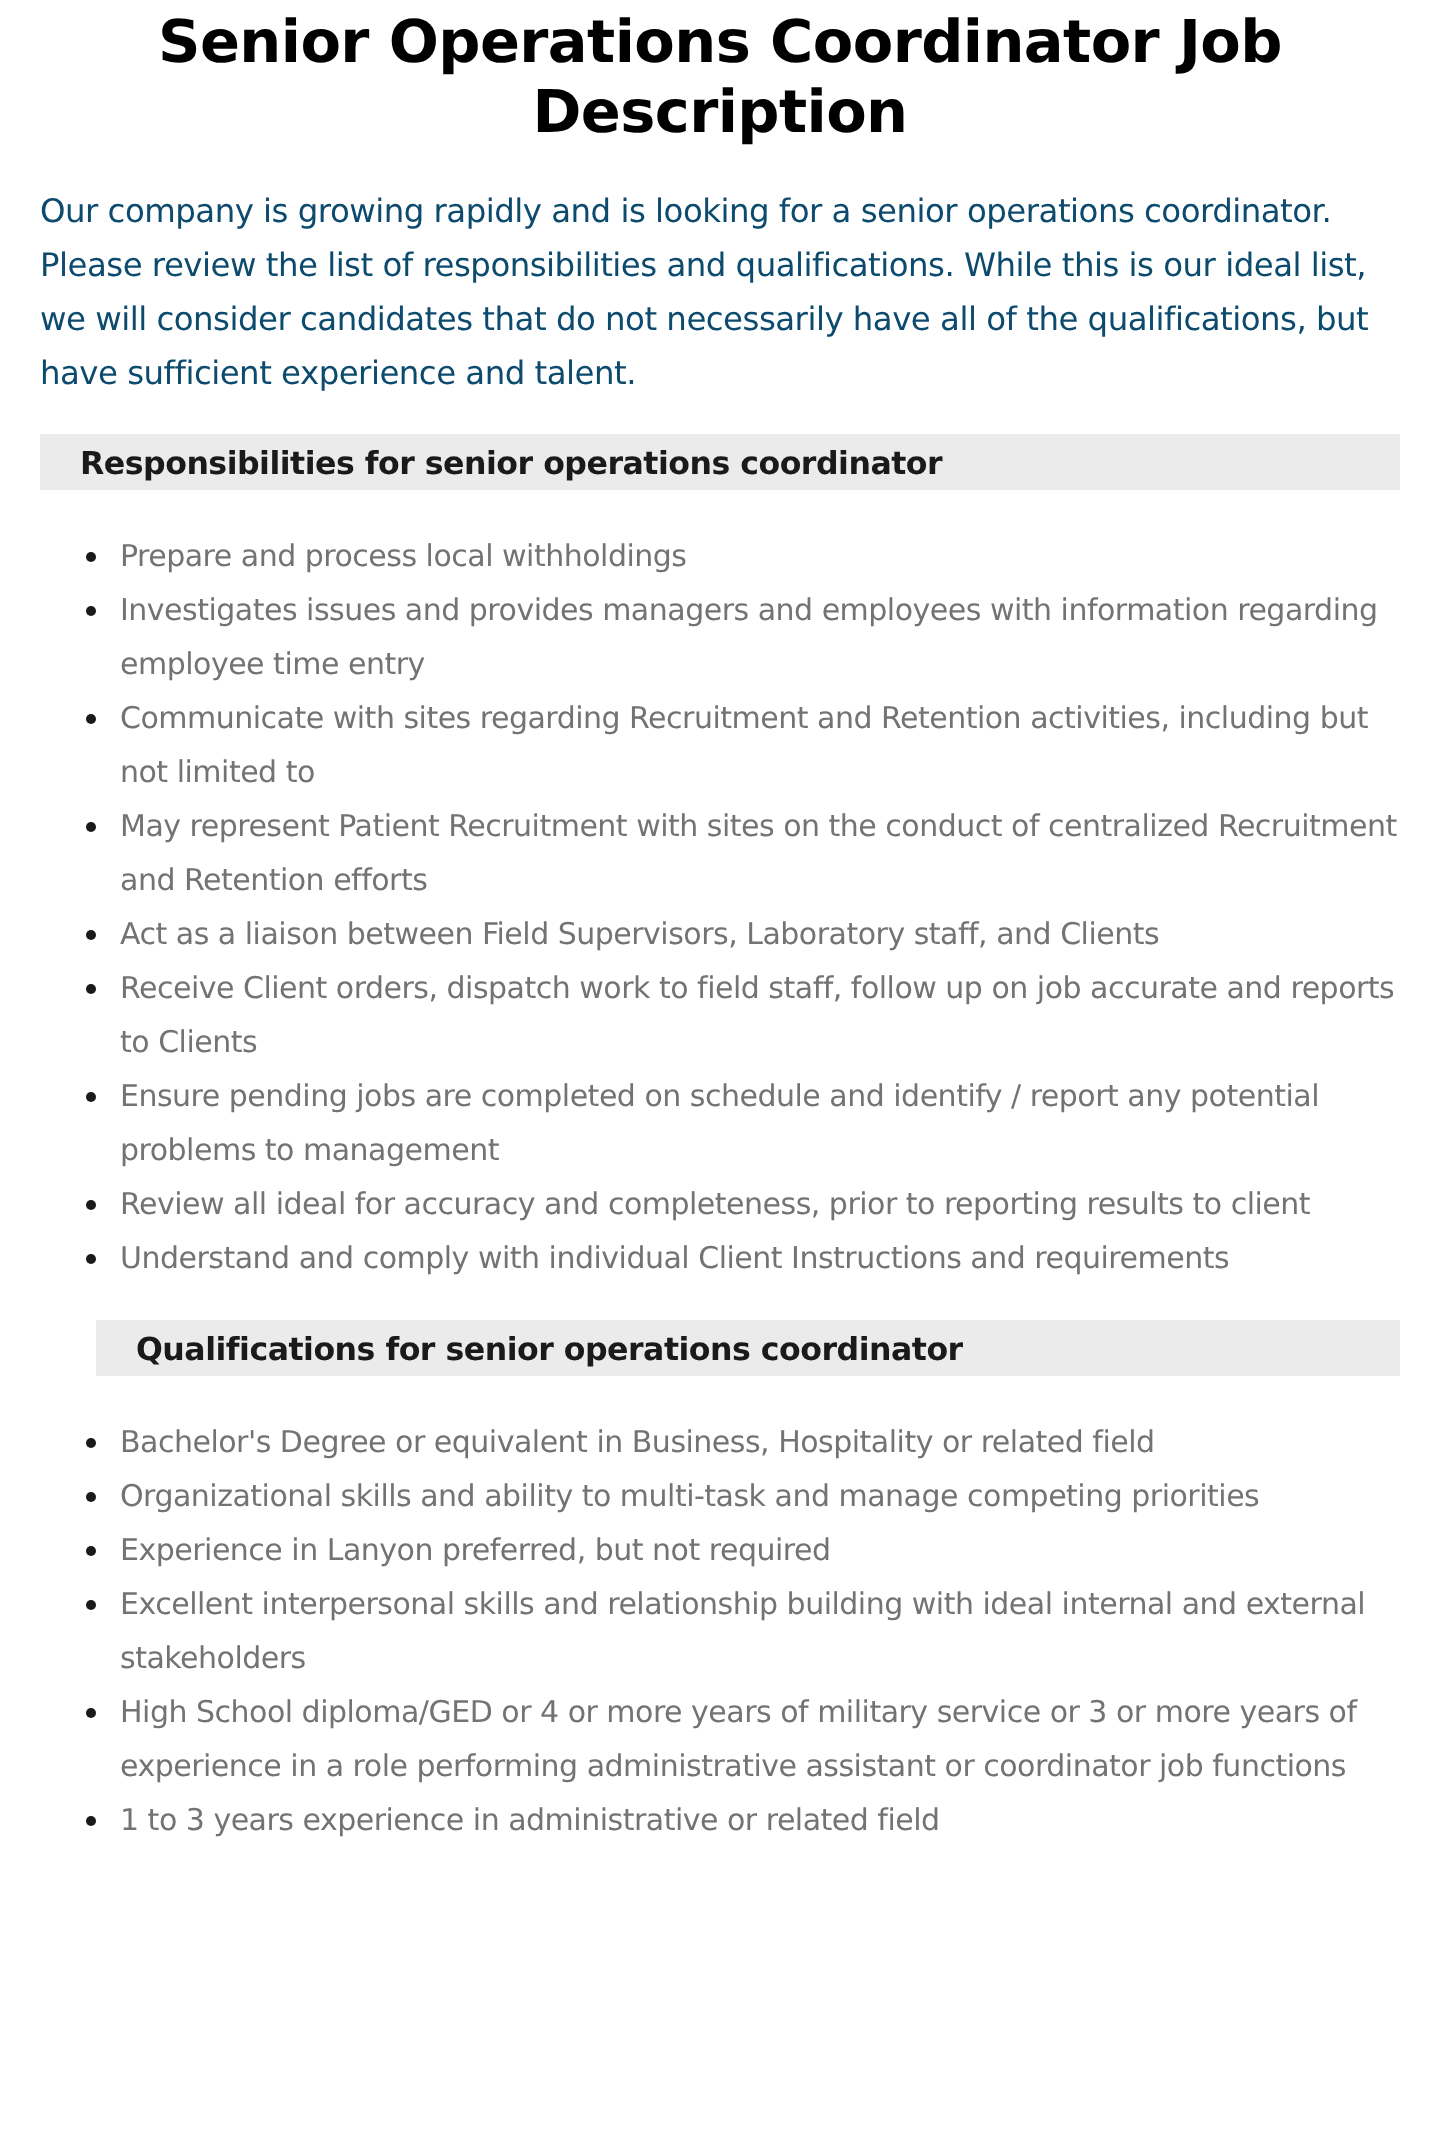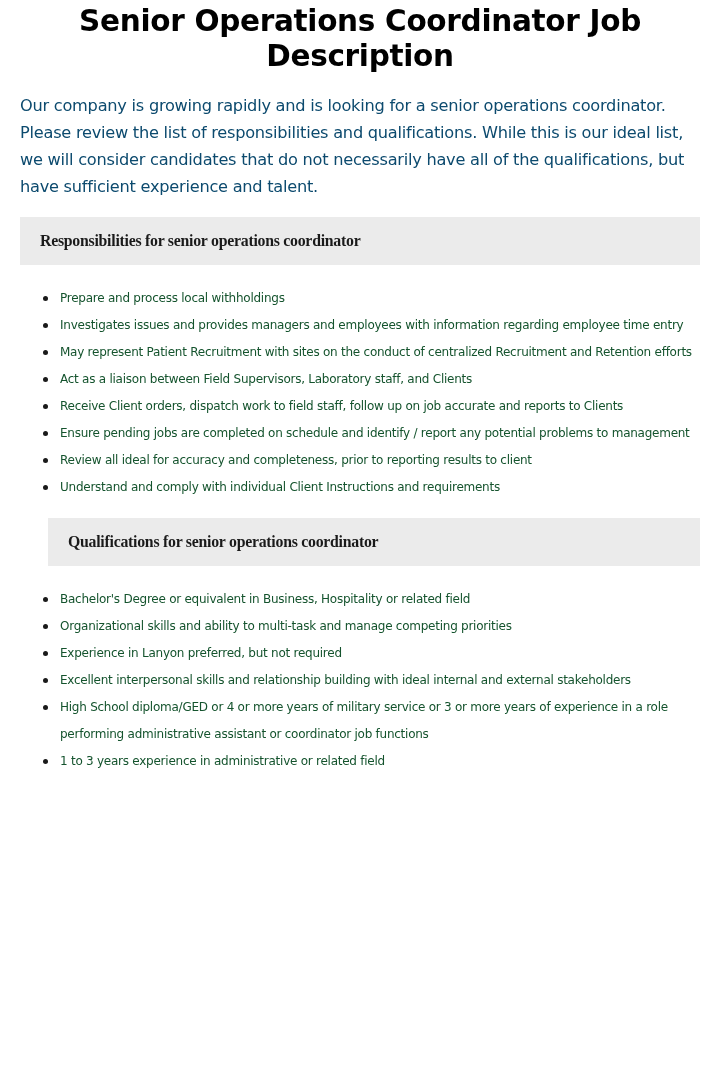--- a/index.html
+++ b/index.html
@@ -33,49 +33,48 @@
     }
     .intro {
       margin: 18px 0 0 0;
       font-size: 16.2px;
       line-height: 27px;
       letter-spacing: -0.25px;
       color: #0c4a6e;
     }
     .section-header {
       margin-top: 17px;
-      height: 48px;
+      height: 28px;
       background: #ebebeb;
       display: flex;
       align-items: center;
       padding-left: 20px;
       box-sizing: border-box;
-      font-family: Liberation Serif, serif;
     }
     .section-header span {
       font-size: 15.8px;
       font-weight: bold;
       letter-spacing: -0.25px;
       color: #1a1a1a;
     }
     .section-header.quals {
       margin-top: 17px;
       margin-left: 28px;
     }
     ul.list {
       margin: 20px 0 0 0;
       padding: 0 0 0 40px;
       list-style: none;
     }
     ul.list li {
       position: relative;
-      font-size: 12px;
+      font-size: 15px;
       line-height: 27px;
       letter-spacing: -0.25px;
-      color: #14532d;
+      color: #737373;
     }
     ul.list li::before {
       content: "";
       position: absolute;
       left: -17px;
       top: 11px;
       width: 5px;
       height: 5px;
       border-radius: 50%;
       background: #1a1a1a;
@@ -89,20 +88,21 @@
 
   <p class="intro">Our company is growing rapidly and is looking for a senior operations coordinator. Please review the list of responsibilities and qualifications. While this is our ideal list, we will consider candidates that do not necessarily have all of the qualifications, but have sufficient experience and talent.</p>
 
   <div class="section-header">
     <span>Responsibilities for senior operations coordinator</span>
   </div>
 
   <ul class="list">
     <li>Prepare and process local withholdings</li>
     <li>Investigates issues and provides managers and employees with information regarding employee time entry</li>
+    <li>Communicate with sites regarding Recruitment and Retention activities, including but not limited to</li>
     <li>May represent Patient Recruitment with sites on the conduct of centralized Recruitment and Retention efforts</li>
     <li>Act as a liaison between Field Supervisors, Laboratory staff, and Clients</li>
     <li>Receive Client orders, dispatch work to field staff, follow up on job accurate and reports to Clients</li>
     <li>Ensure pending jobs are completed on schedule and identify / report any potential problems to management</li>
     <li>Review all ideal for accuracy and completeness, prior to reporting results to client</li>
     <li>Understand and comply with individual Client Instructions and requirements</li>
   </ul>
 
   <div class="section-header quals">
     <span>Qualifications for senior operations coordinator</span>

